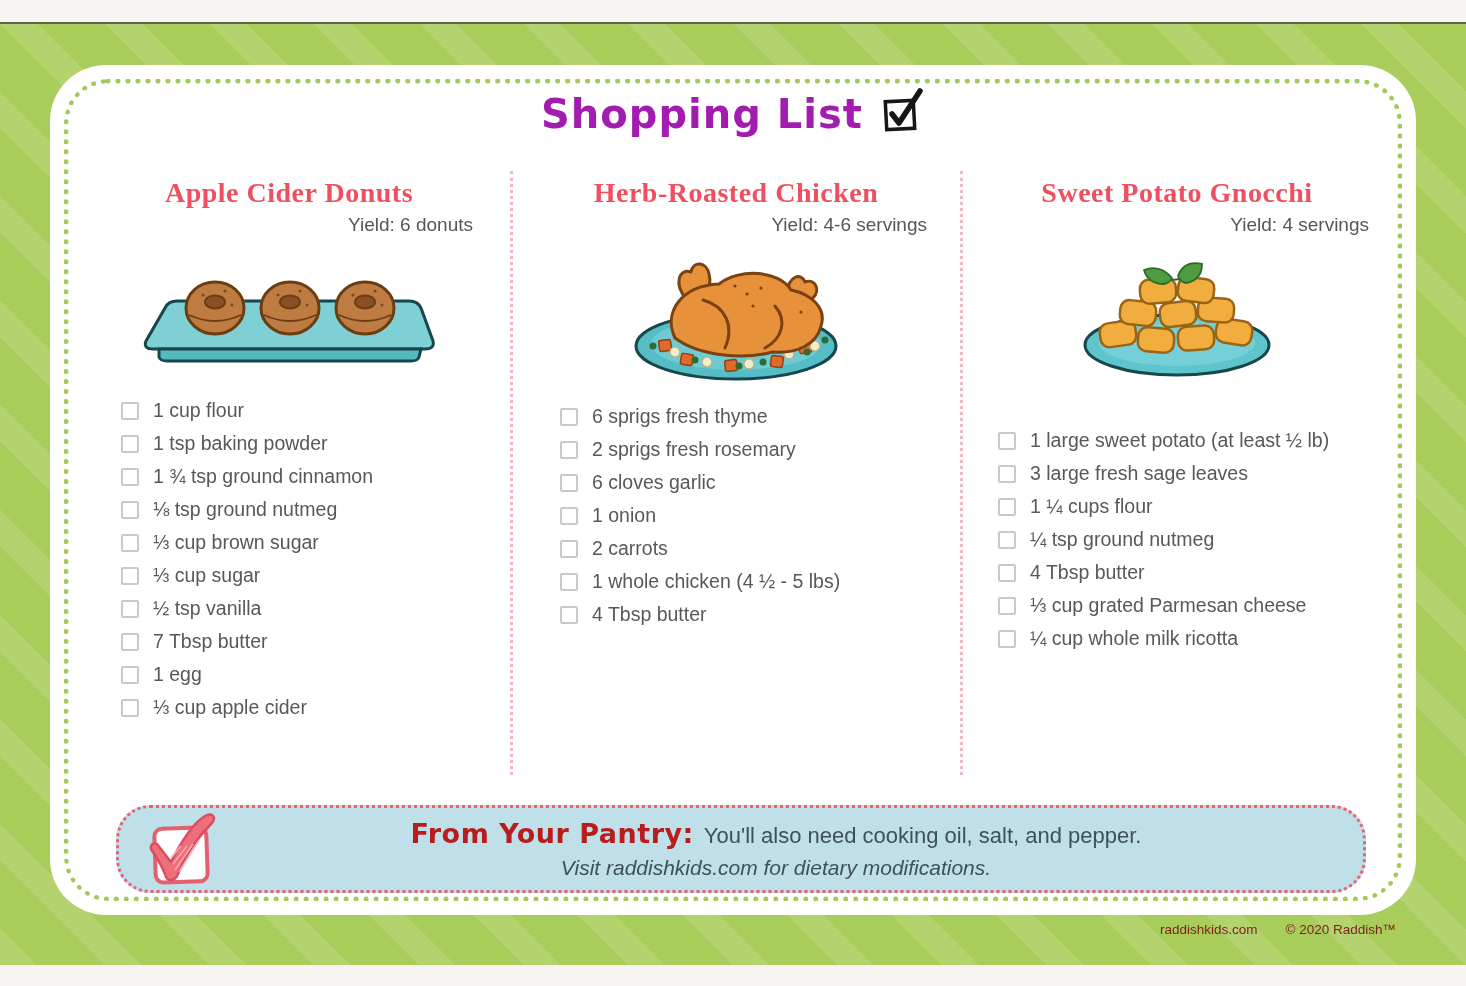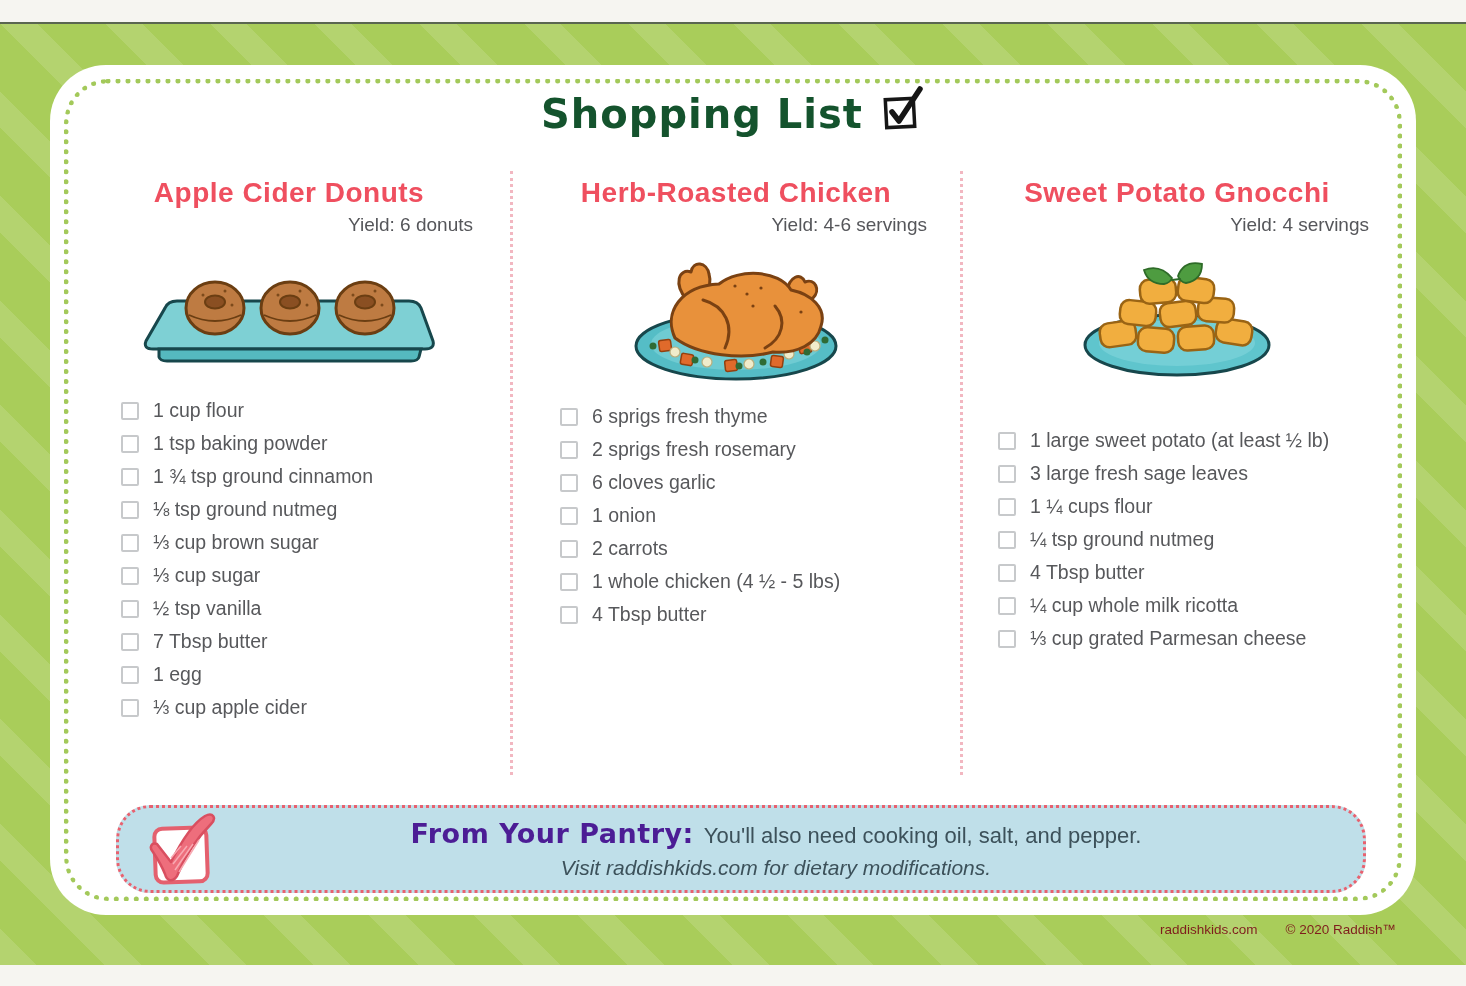--- a/index.html
+++ b/index.html
@@ -22,33 +22,33 @@
     position:absolute;left:50px;top:65px;width:1366px;height:850px;
     background:#ffffff;border-radius:56px;
   }
   .card::before{
     content:"";position:absolute;inset:14px;border:5px dotted #a3c95a;
     border-radius:44px;pointer-events:none;
   }
   
   .title-row{position:absolute;left:0;top:26px;width:100%;text-align:center;}
   .title{
-    display:inline-flex;align-items:flex-start;gap:16px;
+    display:inline-flex;align-items:center;gap:16px;
     font-family:"DejaVu Sans",sans-serif;font-weight:bold;
-    font-size:40px;letter-spacing:1px;color:#14532d;
+    font-size:40px;letter-spacing:1px;color:#a21caf;
   }
   .title-check{flex:none;margin-top:-8px;}
   
   .col{position:absolute;top:112px;}
   #col1{left:55px;width:368px;}
   #col2{left:495px;width:382px;}
   #col3{left:935px;width:384px;}
   .col h2{
     margin:0;text-align:center;
-    font-family:Liberation Sans, sans-serif;font-weight:bold;
+    font-family:Liberation Serif, serif;font-weight:bold;
     font-size:28px;letter-spacing:0.5px;color:#ef4f5f;
   }
   .yield{margin-top:5px;text-align:right;font-size:19px;color:#55565a;}
   .illo{height:152px;display:flex;align-items:center;justify-content:center;}
   ul.ings{list-style:none;margin:6px 0 0;padding:0;}
   #col1 ul.ings{padding-left:16px;}
   #col2 ul.ings{padding-left:15px;margin-top:12px;}
   #col3 ul.ings{padding-left:13px;margin-top:36px;}
   li.ing{
     display:flex;align-items:center;gap:14px;height:33px;
@@ -66,21 +66,21 @@
   
   .pantry{
     position:absolute;left:66px;top:740px;width:1244px;height:82px;
     background:#bfdfe9;border:3px dotted #e8616f;border-radius:34px;
   }
   .pantry-check{position:absolute;left:22px;top:4px;}
   .pantry-lines{position:absolute;left:100px;right:30px;top:10px;text-align:center;}
   .pantry-line1{font-size:22px;color:#3c515a;}
   .pantry-head{
     font-family:"DejaVu Sans",sans-serif;font-weight:bold;
-    font-size:27px;color:#4c1d95;letter-spacing:0.5px;margin-right:10px;
+    font-size:27px;color:#b91c1c;letter-spacing:0.5px;margin-right:10px;
   }
   .pantry-line2{margin-top:7px;font-size:21px;font-style:italic;color:#3c515a;}
   
   .footer{
     position:absolute;top:922px;right:70px;display:flex;gap:28px;
     font-size:13.5px;color:#7f1d1d;
   }
 </style>
 </head>
 <body>
@@ -331,26 +331,26 @@
           <span>¼ tsp ground nutmeg</span>
         </li>
 
         <li class="ing">
           <span class="cb"></span>
           <span>4 Tbsp butter</span>
         </li>
 
         <li class="ing">
           <span class="cb"></span>
+          <span>⅓ cup grated Parmesan cheese</span>
+        </li>
+
+        <li class="ing">
+          <span class="cb"></span>
           <span>¼ cup whole milk ricotta</span>
-        </li>
-
-        <li class="ing">
-          <span class="cb"></span>
-          <span>⅓ cup grated Parmesan cheese</span>
         </li>
       </ul>
   </div>
 
   <div class="pantry">
     <svg class="pantry-check" width="82" height="78" viewBox="0 0 82 78">
       <rect x="14" y="16" width="52" height="54" rx="8" fill="#ffffff" stroke="#e4606e" stroke-width="4" transform="rotate(-2 40 43)"></rect>
       <path d="M12 40 C8 36 10 30 16 32 L30 50 C44 22 54 10 64 4 C72 0 76 6 70 12 C56 26 44 44 36 64 C32 70 26 70 24 62 C20 52 16 46 12 40 Z" fill="#ee6e7c" stroke="#d94f60" stroke-width="2.5" stroke-linejoin="round"></path>
       <g stroke="#f8a9b2" stroke-width="1.5">
         <path d="M30 46 L40 34"></path>

